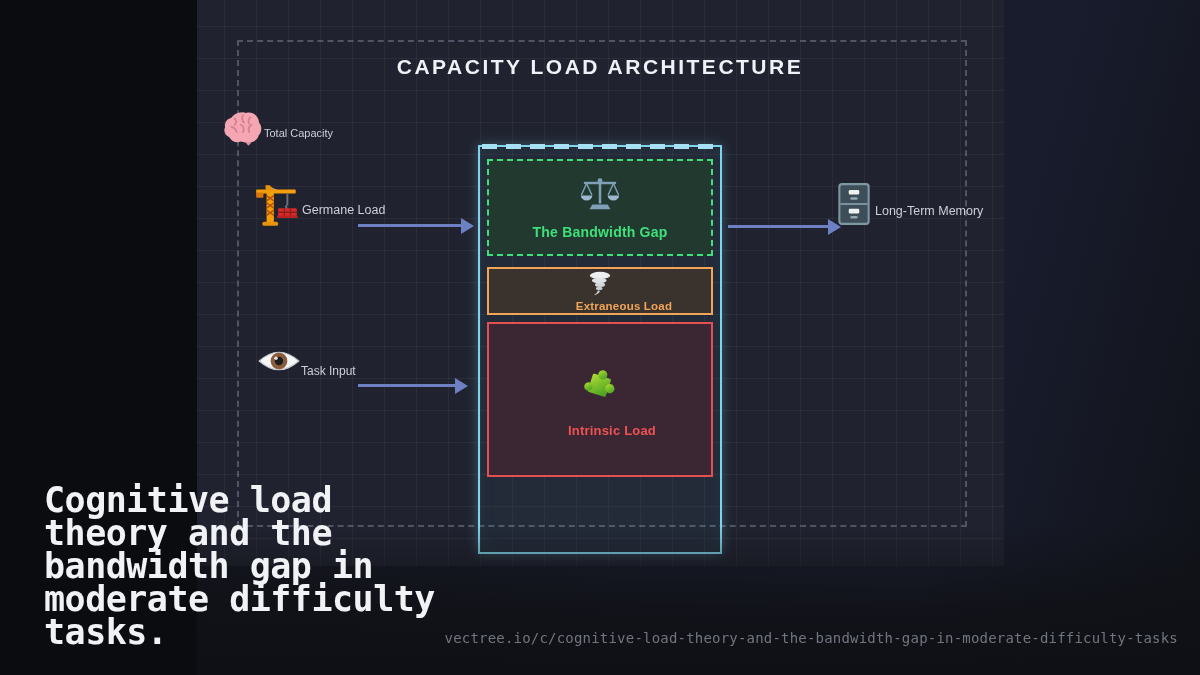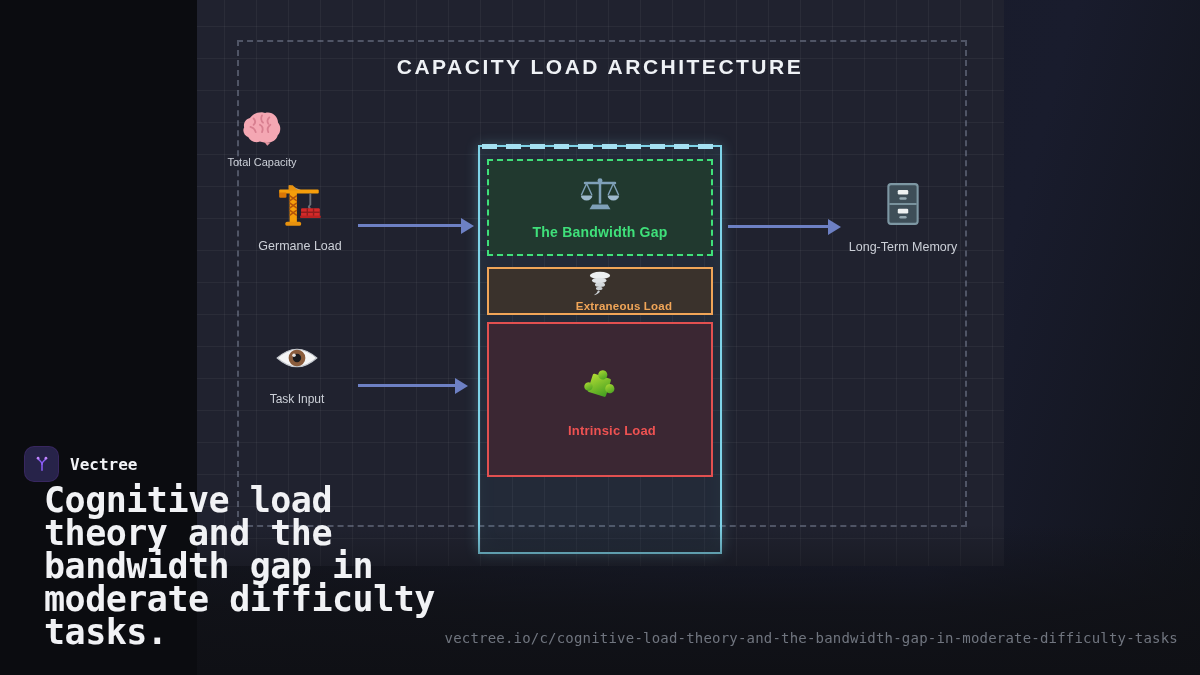--- a/index.html
+++ b/index.html
@@ -31,21 +31,21 @@
   .section{position:absolute;left:7px;width:226px;box-sizing:border-box;
     display:flex;flex-direction:column;align-items:center;justify-content:center;}
   .section .label{font-weight:700;letter-spacing:0.2px;}
   .sec-bandwidth{top:12px;height:97px;border:2px dashed #3fe07a;background:#21392f;gap:12px;}
   .sec-bandwidth .label{color:#3fe07a;font-size:14px;}
   .sec-extraneous{top:120px;height:48px;border:2px solid #f0a558;background:#3a322c;gap:2px;}
   .sec-extraneous .label{color:#f0a558;font-size:11.5px;padding-left:48px;}
   .sec-intrinsic{top:175px;height:155px;border:2px solid #e25050;background:#3b2733;gap:14px;}
   .sec-intrinsic .label{color:#ee5252;font-size:13px;padding-left:24px;}
   
-  .node{position:absolute;display:flex;flex-direction:column;align-items:center;}
+  .node{position:absolute;display:flex;flex-direction:row;align-items:center;}
   .node .label{color:#ccd0d8;white-space:nowrap;}
   .node-total{left:25px;top:110px;width:80px;}
   .node-total .label{font-size:11px;margin-top:8px;}
   .node-germane{left:55px;top:181px;width:96px;}
   .node-germane .label{font-size:12.5px;margin-top:10px;}
   .node-task{left:60px;top:344px;width:80px;}
   .node-task .label{font-size:12px;margin-top:20px;}
   .node-ltm{left:636px;top:181px;width:140px;}
   .node-ltm .label{font-size:12.5px;margin-top:13px;}
   
@@ -203,34 +203,20 @@
             </g>
           </svg>
         </span>
         <span class="label">Intrinsic Load</span>
       </div>
     </div>
   </div>
 
   <div class="bottom-fade"></div>
 
-  <div class="brand-row">
-    <div class="brand-logo">
-      <svg width="22" height="22" viewBox="0 0 32 32">
-        <g fill="none" stroke="#8b5cf6" stroke-width="2.2" stroke-linecap="round">
-          <path d="M16 25V16"></path>
-          <path d="M16 16C16 12.5 12.5 11.5 10.5 8.5"></path>
-          <path d="M16 16C16 12.5 19.5 11.5 21.5 8.5"></path>
-        </g>
-        <circle cx="10.3" cy="7.6" r="2" fill="#c084fc"></circle>
-        <circle cx="21.7" cy="7.6" r="2" fill="#c084fc"></circle>
-      </svg>
-    </div>
-    <span class="brand-name">Vectree</span>
-  </div>
 
   <div class="caption">Cognitive load
 theory and the
 bandwidth gap in
 moderate difficulty
 tasks.</div>
 
   <div class="footer-url">vectree.io/c/cognitive-load-theory-and-the-bandwidth-gap-in-moderate-difficulty-tasks</div>
 </div>
 

